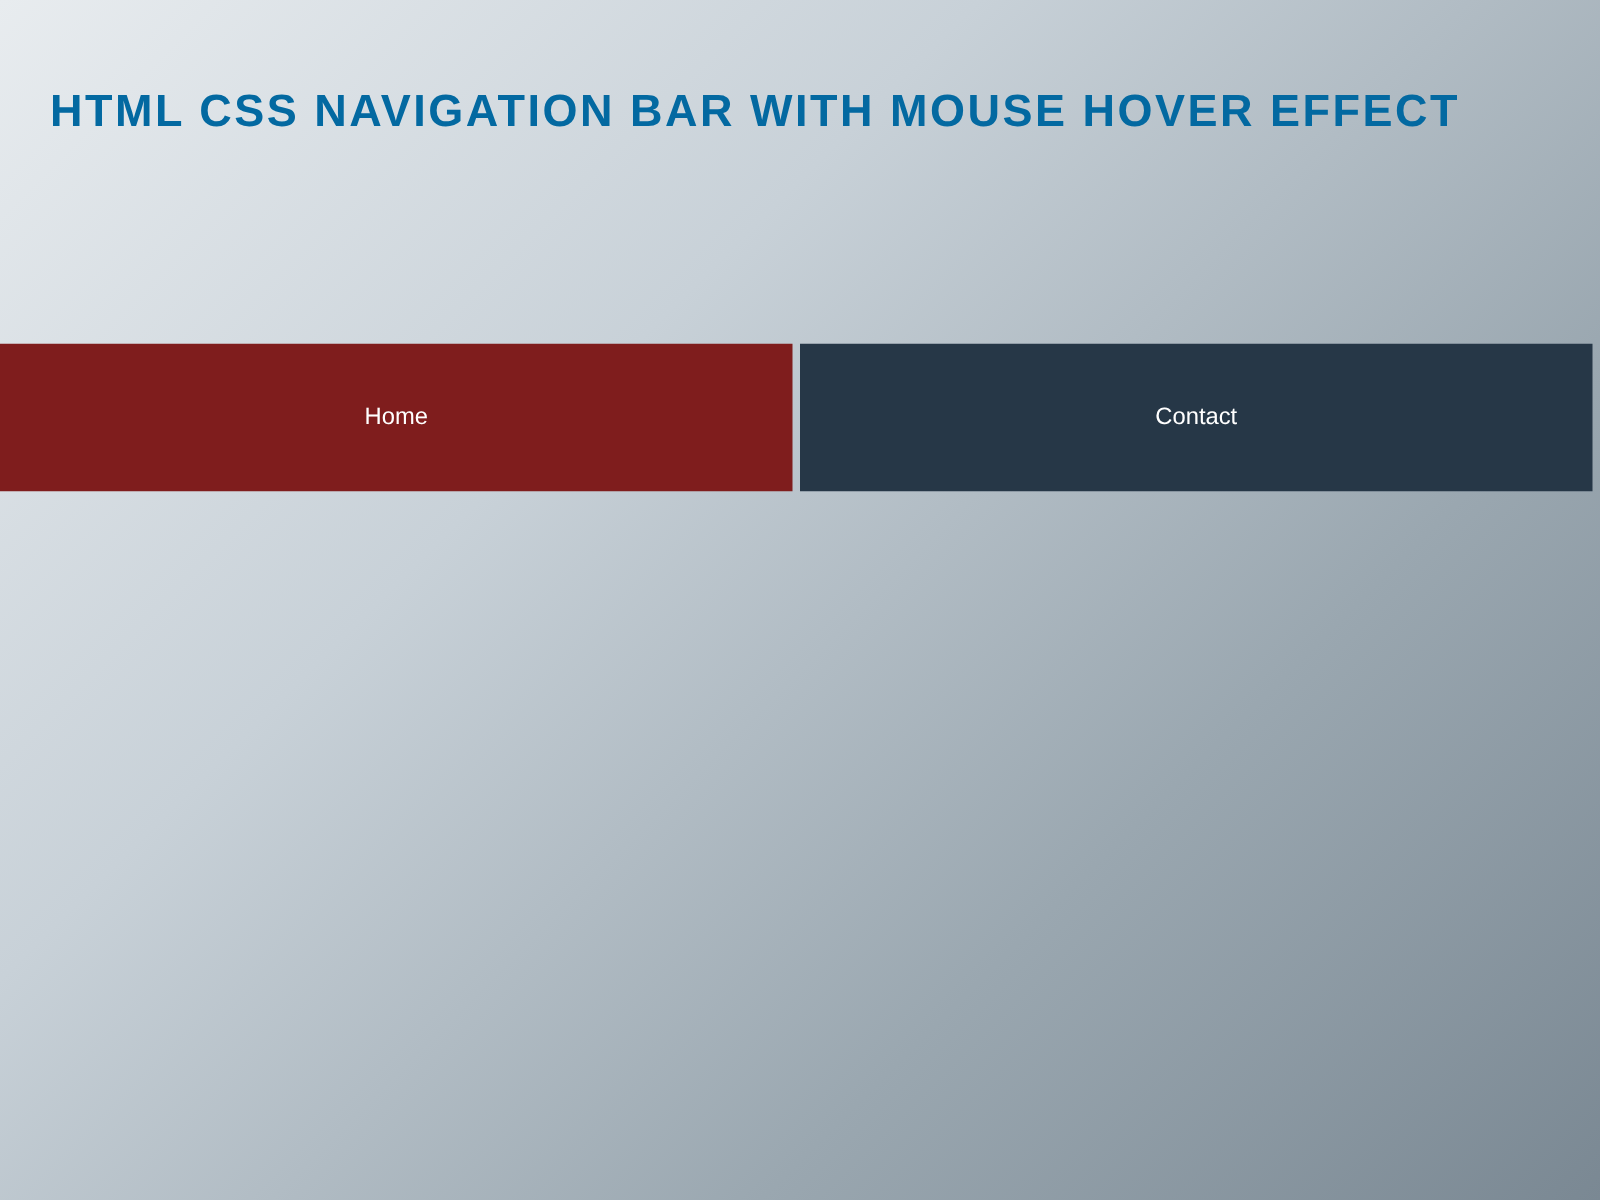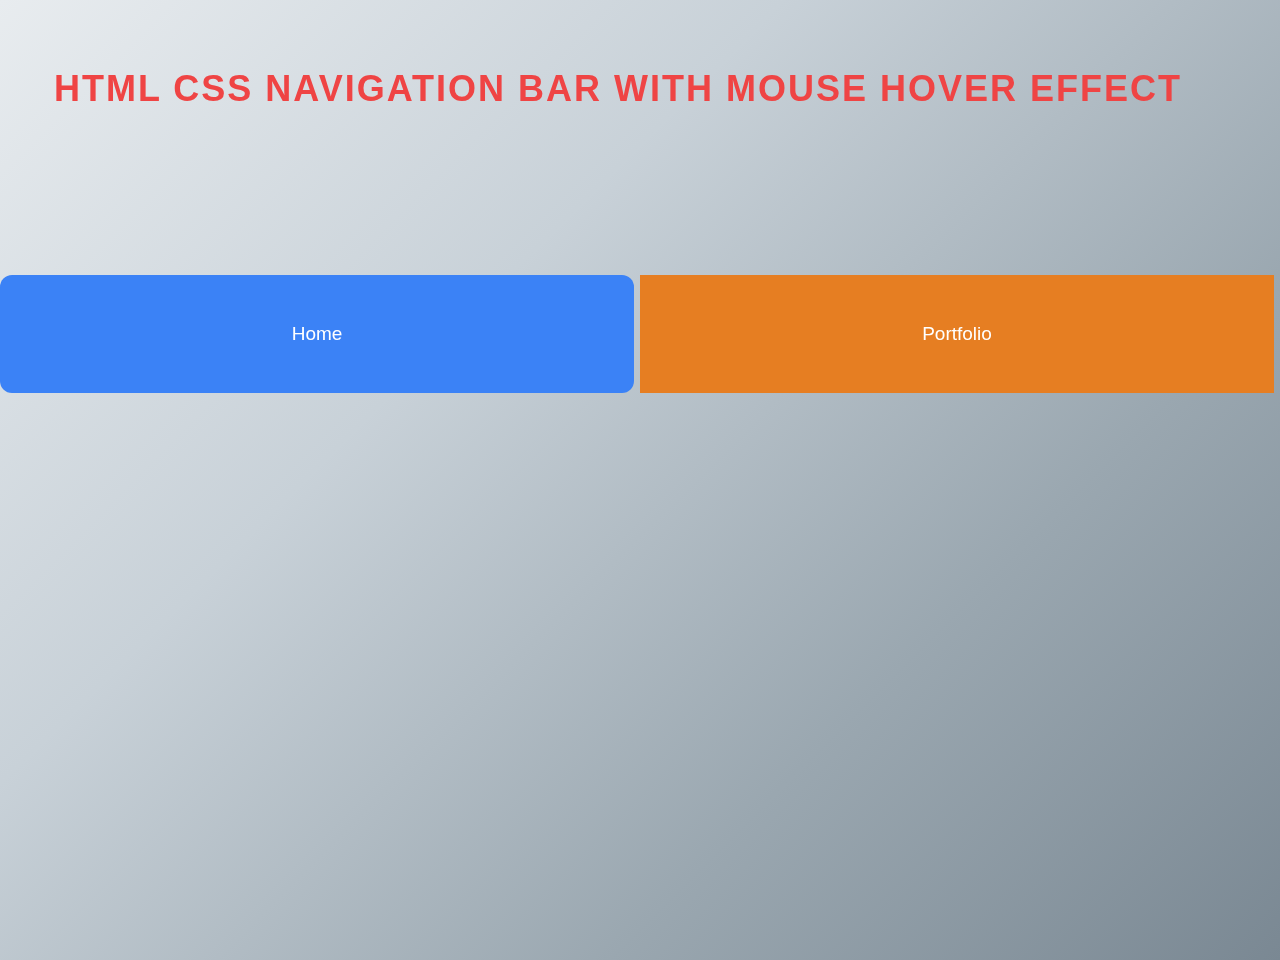--- a/index.html
+++ b/index.html
@@ -13,23 +13,23 @@
       overflow: hidden;
     }
     body {
       background: linear-gradient(135deg, #e8ecef 0%, #c8d1d8 35%, #9aa7b0 70%, #7a8893 100%);
       font-family: Arial, Helvetica, sans-serif;
     }
     .page-title {
       font-size: 36px;
       font-weight: 700;
       letter-spacing: 2px;
-      color: #ef4444;
+      color: #0369a1;
       text-align: left;
-      padding: 68px 0 0 54px;
+      padding: 68px 0 0 40px;
       text-transform: uppercase;
     }
     .nav {
       margin-top: 165px;
       display: flex;
       width: 100%;
       padding: 0 6px 0 0;
     }
     .nav-item {
       flex: 1;
@@ -42,28 +42,27 @@
       margin-right: 6px;
       font-family: Arial, Helvetica, sans-serif;
     }
     .nav-item:last-child {
       margin-right: 0;
     }
     .nav-item.default {
       background-color: #263747;
     }
     .nav-item.active {
-      background-color: #3b82f6;
-      border-radius: 12px;
+      background-color: #7f1d1d;
     }
     .nav-item.hover {
       background-color: #e67e22;
     }
   </style>
 </head>
 <body>
 
 <h1 class="page-title">HTML CSS NAVIGATION BAR WITH MOUSE HOVER EFFECT</h1>
 
 <nav class="nav">
   <a class="nav-item active">Home</a>
-  <a class="nav-item hover">Portfolio</a>
+  <a class="nav-item default">Contact</a>
 </nav>
 
 </body></html>

